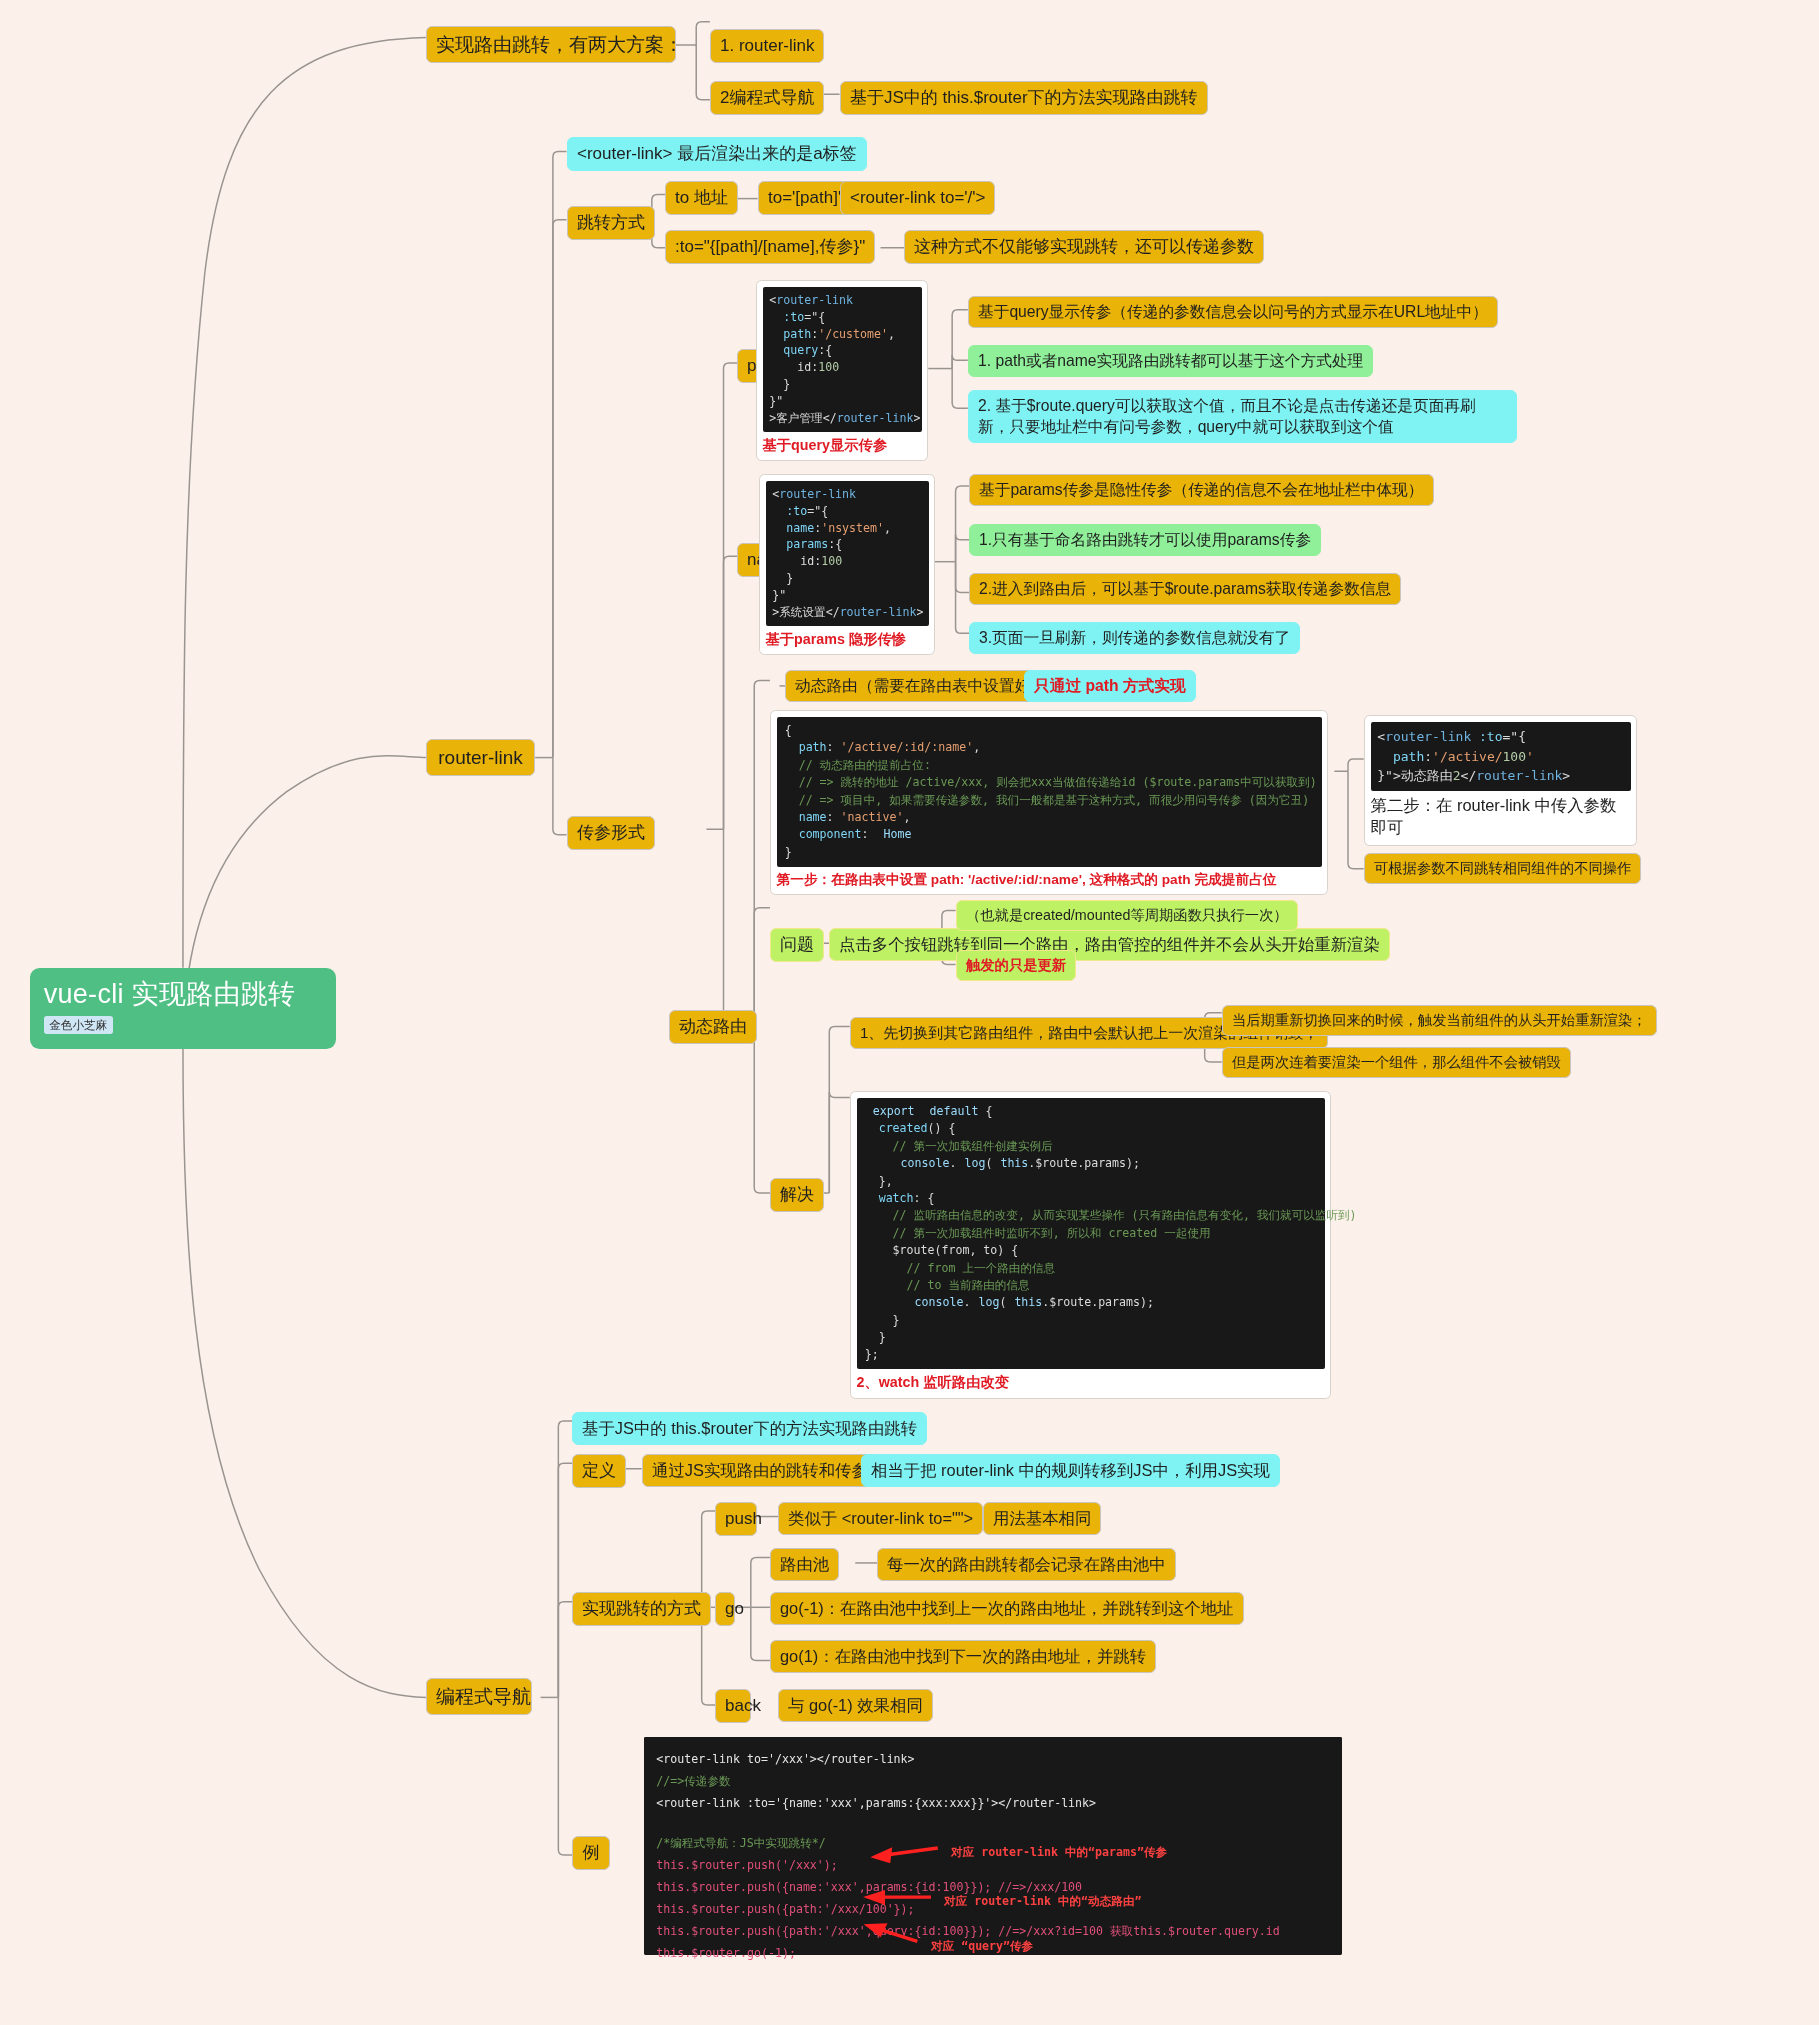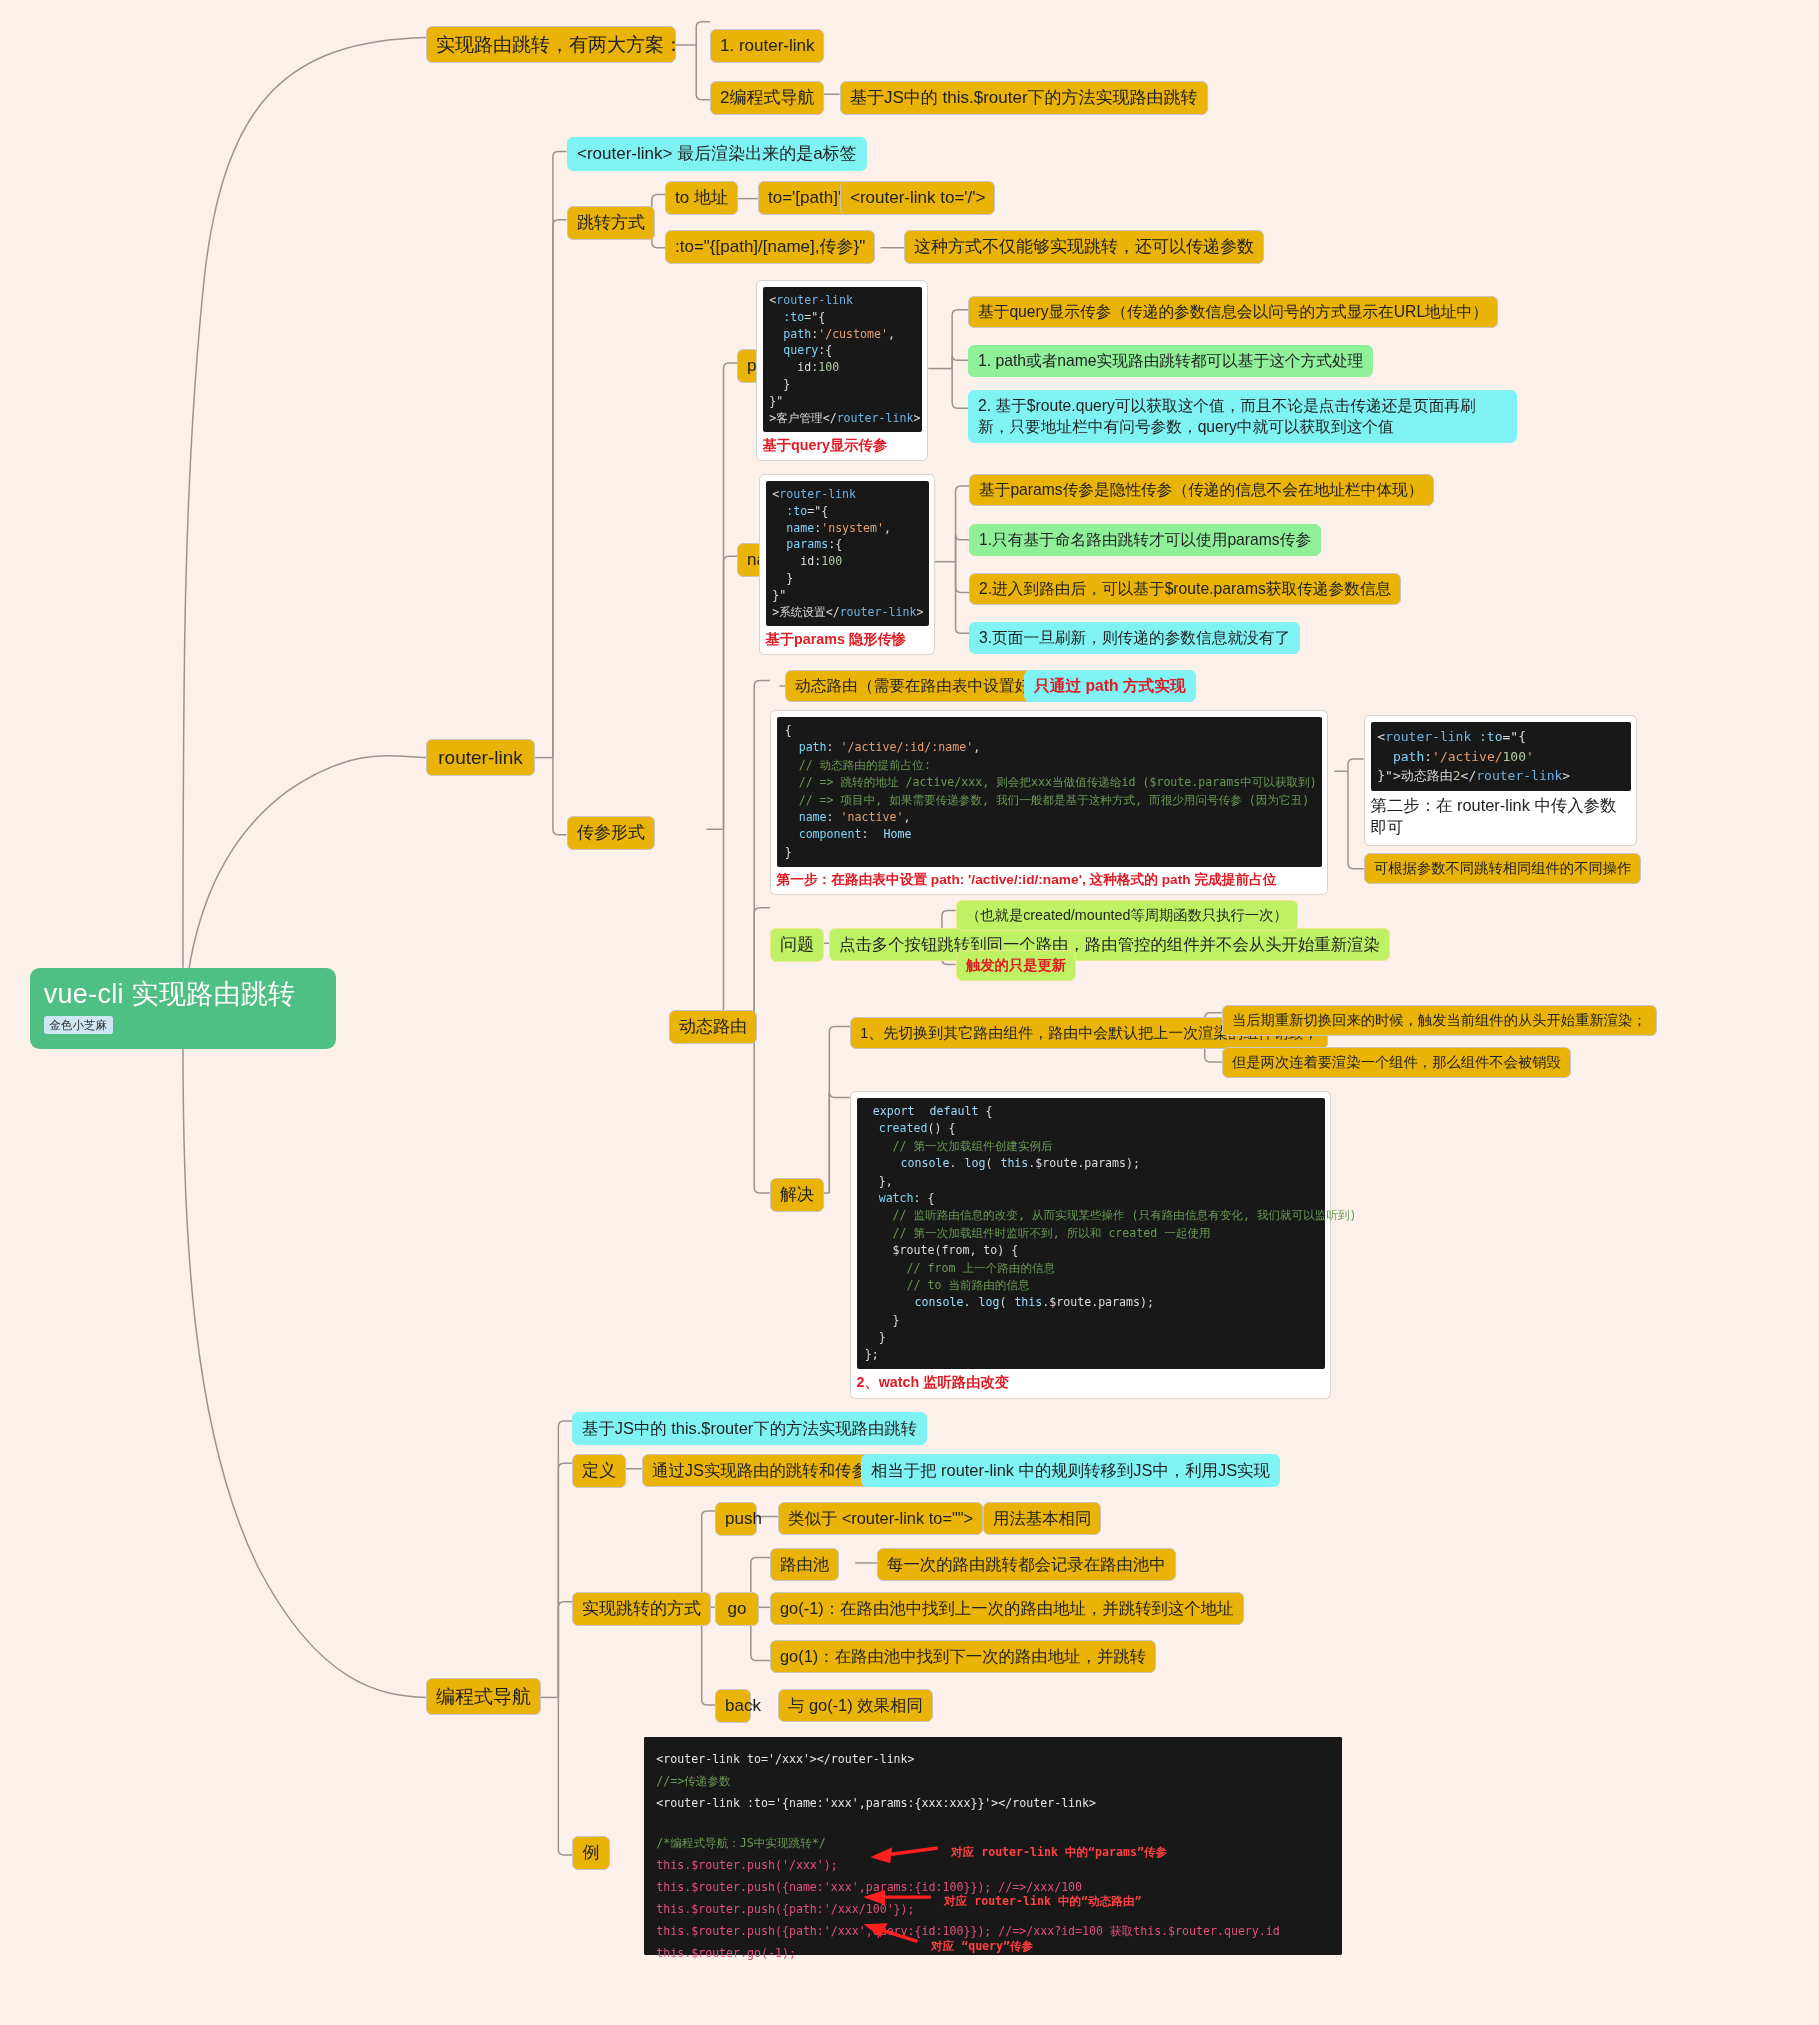--- a/index.html
+++ b/index.html
@@ -271,34 +271,34 @@
     $route(from, to) {
 <span class="cmt">      // from 上一个路由的信息</span>
 <span class="cmt">      // to 当前路由的信息</span>
       <span class="var">console</span>.<span class="var">log</span>(<span class="var">this</span>.$route.params);
     }
   }
 };</pre>
   <div class="caption" style="font-size:14.3px;">2、watch 监听路由改变</div>
 </div>
 
-<div class="node" style="left:426px; top:1678px; width:115px; text-align:center; font-size:19px;">编程式导航</div>
+<div class="node" style="left:426px; top:1678px; width:106px; text-align:center; font-size:19px;">编程式导航</div>
 
 <div class="node cyan" style="left:572px; top:1412px; font-size:16.4px;">基于JS中的 this.$router下的方法实现路由跳转</div>
 
 <div class="node" style="left:572px; top:1454px;">定义</div>
 <div class="node" style="left:642px; top:1454px; font-size:16.4px;">通过JS实现路由的跳转和传参</div>
 <div class="node cyan" style="left:861px; top:1454px; font-size:16.4px;">相当于把 router-link 中的规则转移到JS中，利用JS实现</div>
 
 <div class="node" style="left:572px; top:1592px;">实现跳转的方式</div>
 <div class="node" style="left:715px; top:1502px; width:42px; text-align:center;">push</div>
 <div class="node" style="left:778px; top:1502px; font-size:16.4px;">类似于 &lt;router-link to=""&gt;</div>
 <div class="node" style="left:983px; top:1502px; font-size:16.4px;">用法基本相同</div>
 
-<div class="node" style="left:715px; top:1592px; width:44px; text-align:center;">go</div>
+<div class="node" style="left:715px; top:1592px; width:20px; text-align:center;">go</div>
 <div class="node" style="left:770px; top:1548px; font-size:16.4px;">路由池</div>
 <div class="node" style="left:877px; top:1548px; font-size:16.4px;">每一次的路由跳转都会记录在路由池中</div>
 <div class="node" style="left:770px; top:1592px; font-size:16.4px;">go(-1)：在路由池中找到上一次的路由地址，并跳转到这个地址</div>
 <div class="node" style="left:770px; top:1640px; font-size:16.4px;">go(1)：在路由池中找到下一次的路由地址，并跳转</div>
 
 <div class="node" style="left:715px; top:1689px; width:36px; text-align:center;">back</div>
 <div class="node" style="left:778px; top:1689px; font-size:16.4px;">与 go(-1) 效果相同</div>
 
 <div class="node" style="left:572px; top:1836px; width:38px; text-align:center;">例</div>
 

